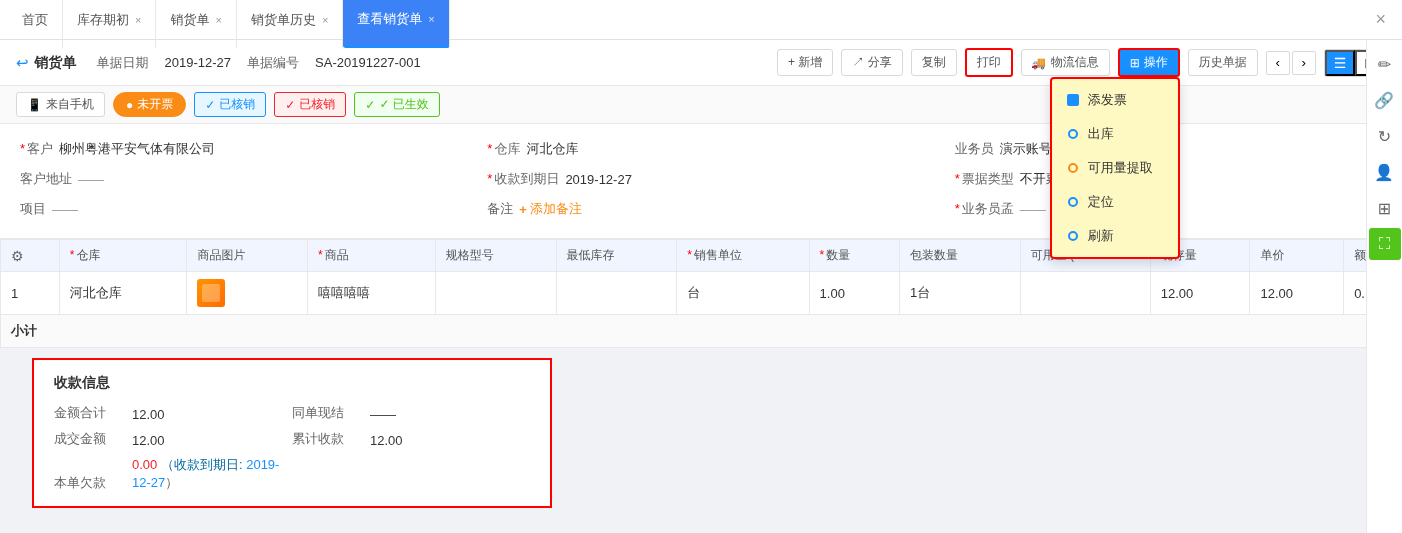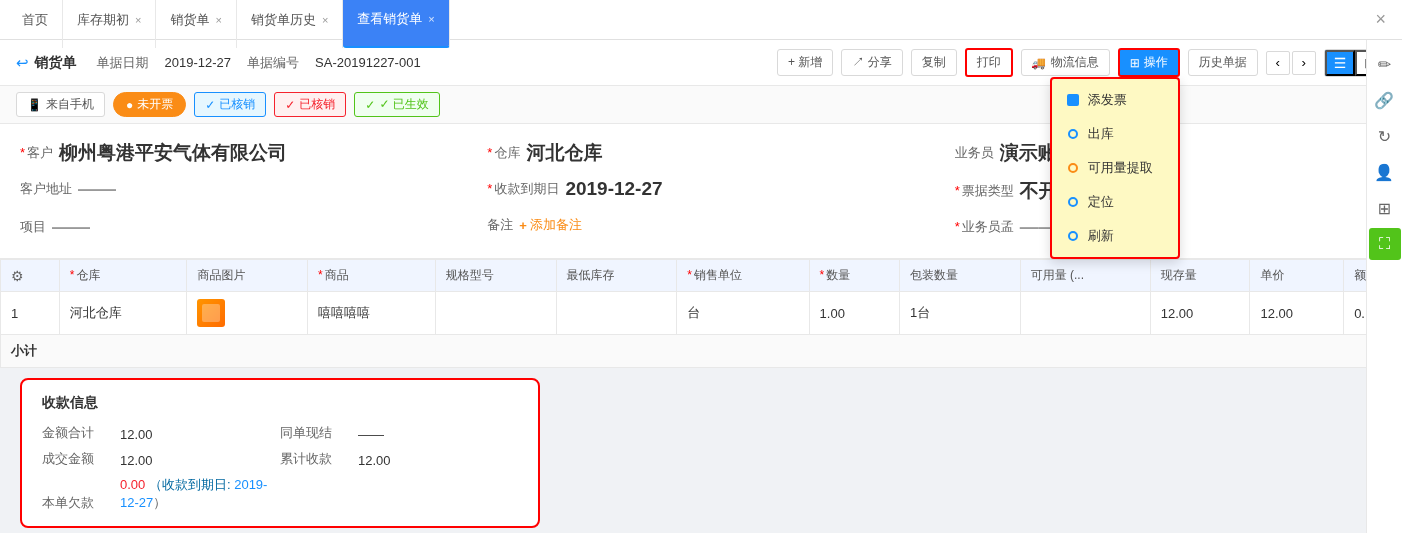--- a/index.html
+++ b/index.html
@@ -64,21 +64,21 @@
     .sub-btn.effect-done { background: #f0fff0; color: #52c41a; border-color: #52c41a; }
 
     
     .form-area {
       background: #fff; padding: 16px 20px 8px; border-bottom: 1px solid #e8e8e8;
     }
     .form-row { display: flex; align-items: flex-start; margin-bottom: 12px; gap: 40px; }
     .form-field { display: flex; align-items: center; gap: 6px; flex: 1; min-width: 0; }
     .form-label { color: #666; white-space: nowrap; font-size: 13px; }
     .required::before { content: '*'; color: red; margin-right: 2px; }
-    .form-value { color: #333; font-size: 19px; font-weight: 700; }
+    .form-value { color: #333; font-size: 13px; font-weight: 400; }
     .form-dash { color: #999; }
     .add-note-btn { color: #fa8c16; cursor: pointer; display: flex; align-items: center; gap: 3px; }
     .add-note-btn::before { content: '+'; font-weight: bold; }
     .employee-area { text-align: right; }
 
     
     .table-area { background: #fff; overflow-x: auto; }
     .data-table { width: 100%; border-collapse: collapse; min-width: 900px; }
     .data-table th {
       background: #f0f5ff; border: 1px solid #e8e8e8; padding: 7px 10px;
@@ -90,22 +90,22 @@
       font-size: 13px; color: #333; white-space: nowrap;
     }
     .data-table tr:nth-child(even) td { background: #fafafa; }
     .data-table .subtotal-row td { background: #f9f0ff; font-weight: bold; }
     .settings-icon { color: #666; font-size: 14px; }
     .product-img { width: 28px; height: 28px; background: linear-gradient(135deg, #ff9500, #ff6b00); border-radius: 3px; display: flex; align-items: center; justify-content: center; }
     .product-img-inner { width: 18px; height: 18px; background: rgba(255,255,255,0.3); border-radius: 2px; }
 
     
     .payment-info {
-      background: #fff; border: 2px solid red; margin: 10px 16px 10px 4px;
-      border-radius: 8px; padding: 14px 20px; max-width: 520px;
+      background: #fff; border: 2px solid red; margin: 10px 16px 10px 16px;
+      border-radius: 0; padding: 14px 20px; max-width: 520px;
     }
     .payment-title { font-size: 14px; font-weight: bold; margin-bottom: 12px; }
     .payment-grid { display: grid; grid-template-columns: 1fr 1fr; gap: 8px 0; }
     .payment-row { display: flex; align-items: flex-end; gap: 8px; }
     .payment-label { color: #666; min-width: 70px; }
     .payment-val { color: #333; font-weight: 500; }
     .payment-val.red { color: #f5222d; }
 
     
     .right-panel {

